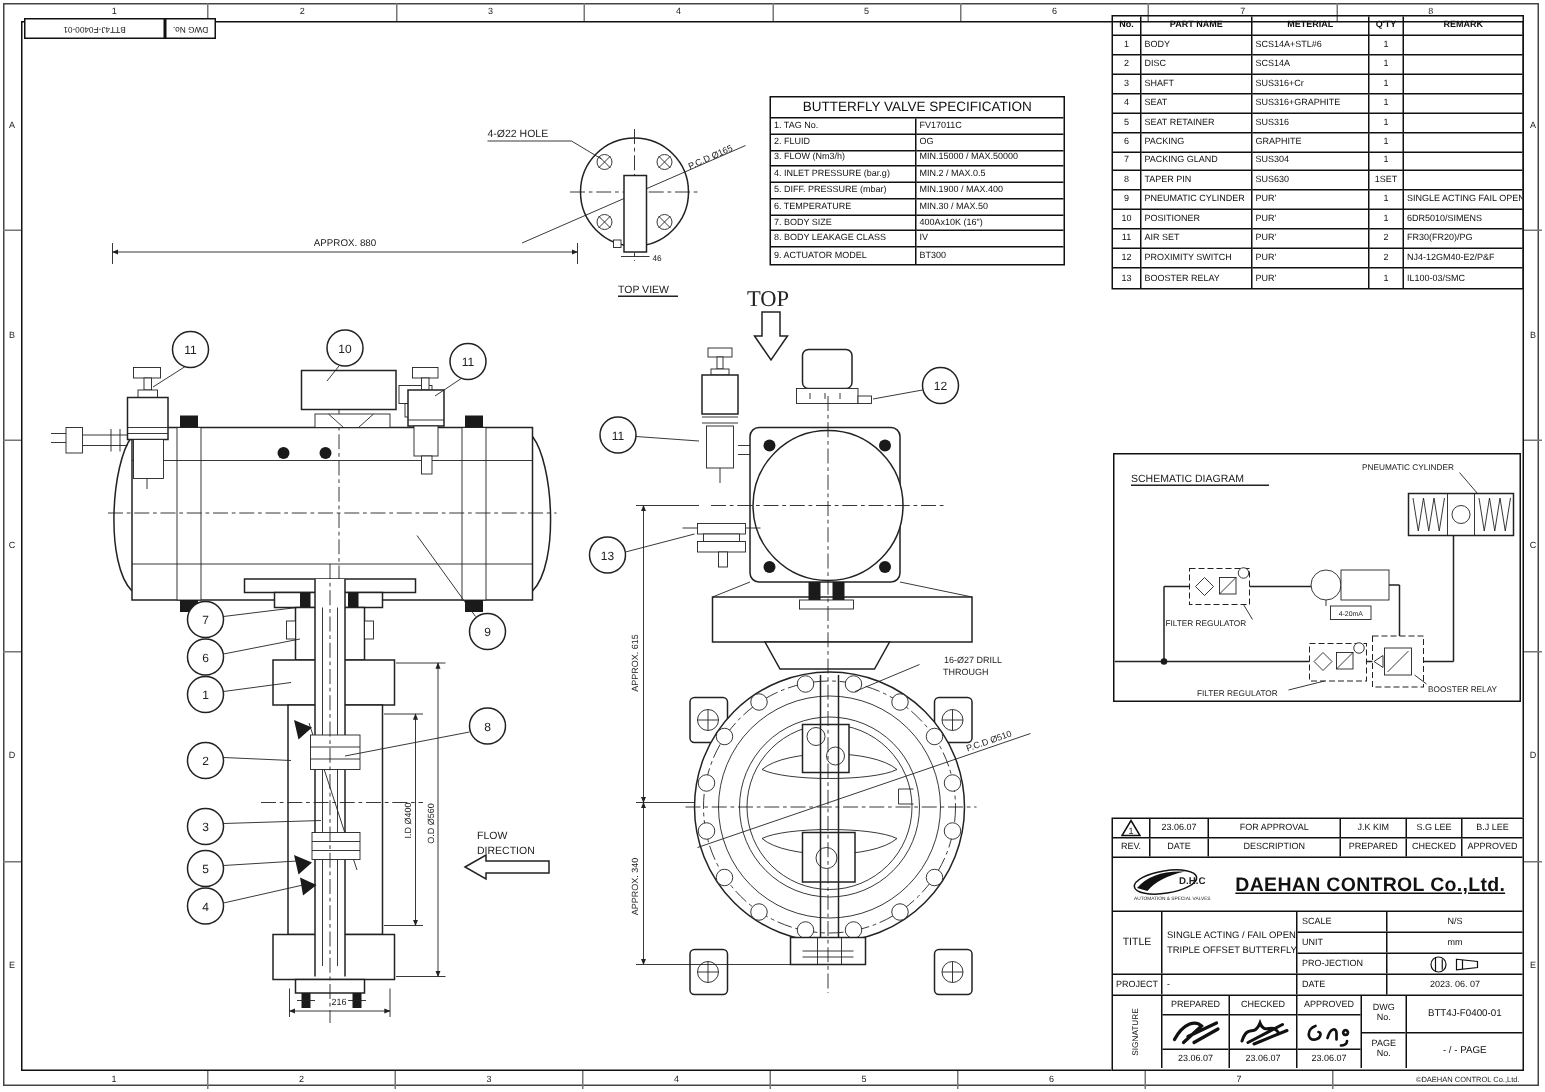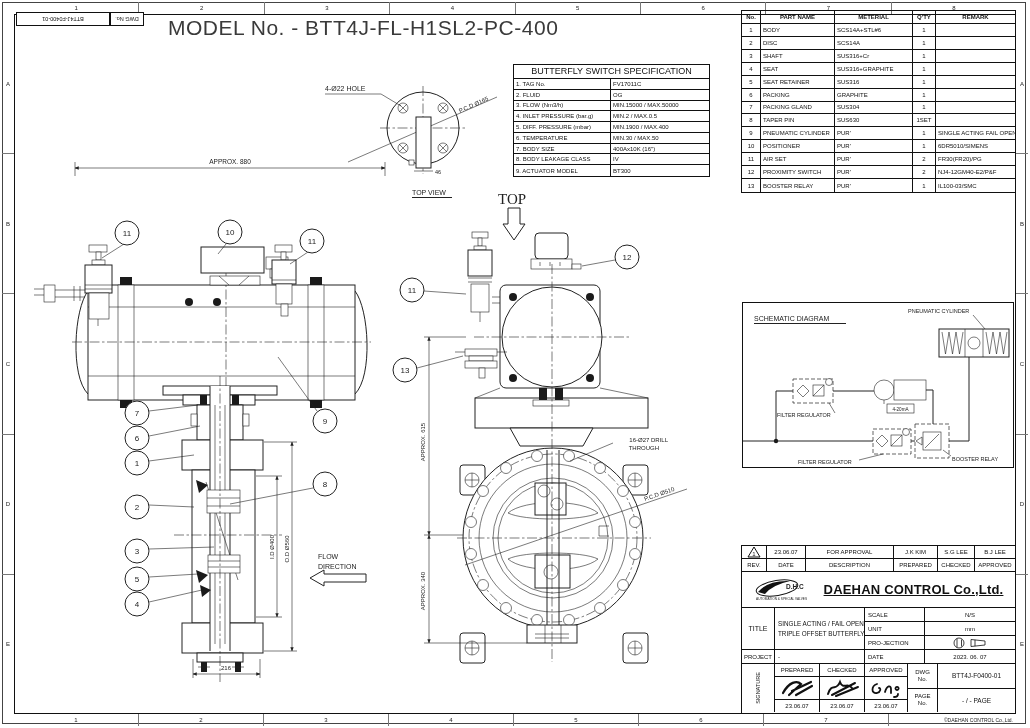--- a/index.html
+++ b/index.html
@@ -94,21 +94,20 @@
     <div class="cell">E</div>
   </div>
 
   <div class="frame-inner"></div>
 
   <div class="stamp">
     <div class="sc" style="width:34px;">DWG No.</div>
     <div class="sc" style="width:94px;">BTT4J-F0400-01</div>
   </div>
 
-  <div class="model-title">MODEL No. - BTT4J-FL-H1SL2-PC-400</div>
 
   <svg style="position:absolute;left:14px;top:14px;" width="720" height="700" viewBox="0 0 720 700">
     <defs>
       <marker id="ar" viewBox="0 0 10 10" refX="9" refY="5" markerWidth="7" markerHeight="7" orient="auto-start-reverse">
           <path d="M0,1 L10,5 L0,9 z" fill="#222"></path>
         </marker>
     </defs>
 
     <g>
       <g>
@@ -479,21 +478,21 @@
       </g>
       <g>
         <line class="lnt" x1="403" y1="354" x2="449" y2="342"></line>
         <circle class="fw" cx="391" cy="356" r="12"></circle>
           <text class="t8" x="391" y="359" text-anchor="middle">13</text>
       </g>
     </g>
   </svg>
 
   <div class="stable">
-    <div class="title">BUTTERFLY SWITCH SPECIFICATION</div>
+    <div class="title">BUTTERFLY VALVE SPECIFICATION</div>
     <div class="r"><div class="c">1. TAG No.</div><div class="c lastcol">FV17011C</div></div>
     <div class="r"><div class="c">2. FLUID</div><div class="c lastcol">OG</div></div>
     <div class="r"><div class="c">3. FLOW (Nm3/h)</div><div class="c lastcol">MIN.15000 / MAX.50000</div></div>
     <div class="r"><div class="c">4. INLET PRESSURE (bar.g)</div><div class="c lastcol">MIN.2 / MAX.0.5</div></div>
     <div class="r"><div class="c">5. DIFF. PRESSURE (mbar)</div><div class="c lastcol">MIN.1900 / MAX.400</div></div>
     <div class="r"><div class="c">6. TEMPERATURE</div><div class="c lastcol">MIN.30 / MAX.50</div></div>
     <div class="r"><div class="c">7. BODY SIZE</div><div class="c lastcol">400Ax10K (16")</div></div>
     <div class="r"><div class="c">8. BODY LEAKAGE CLASS</div><div class="c lastcol">IV</div></div>
     <div class="r"><div class="c">9. ACTUATOR MODEL</div><div class="c lastcol">BT300</div></div>
   </div>

